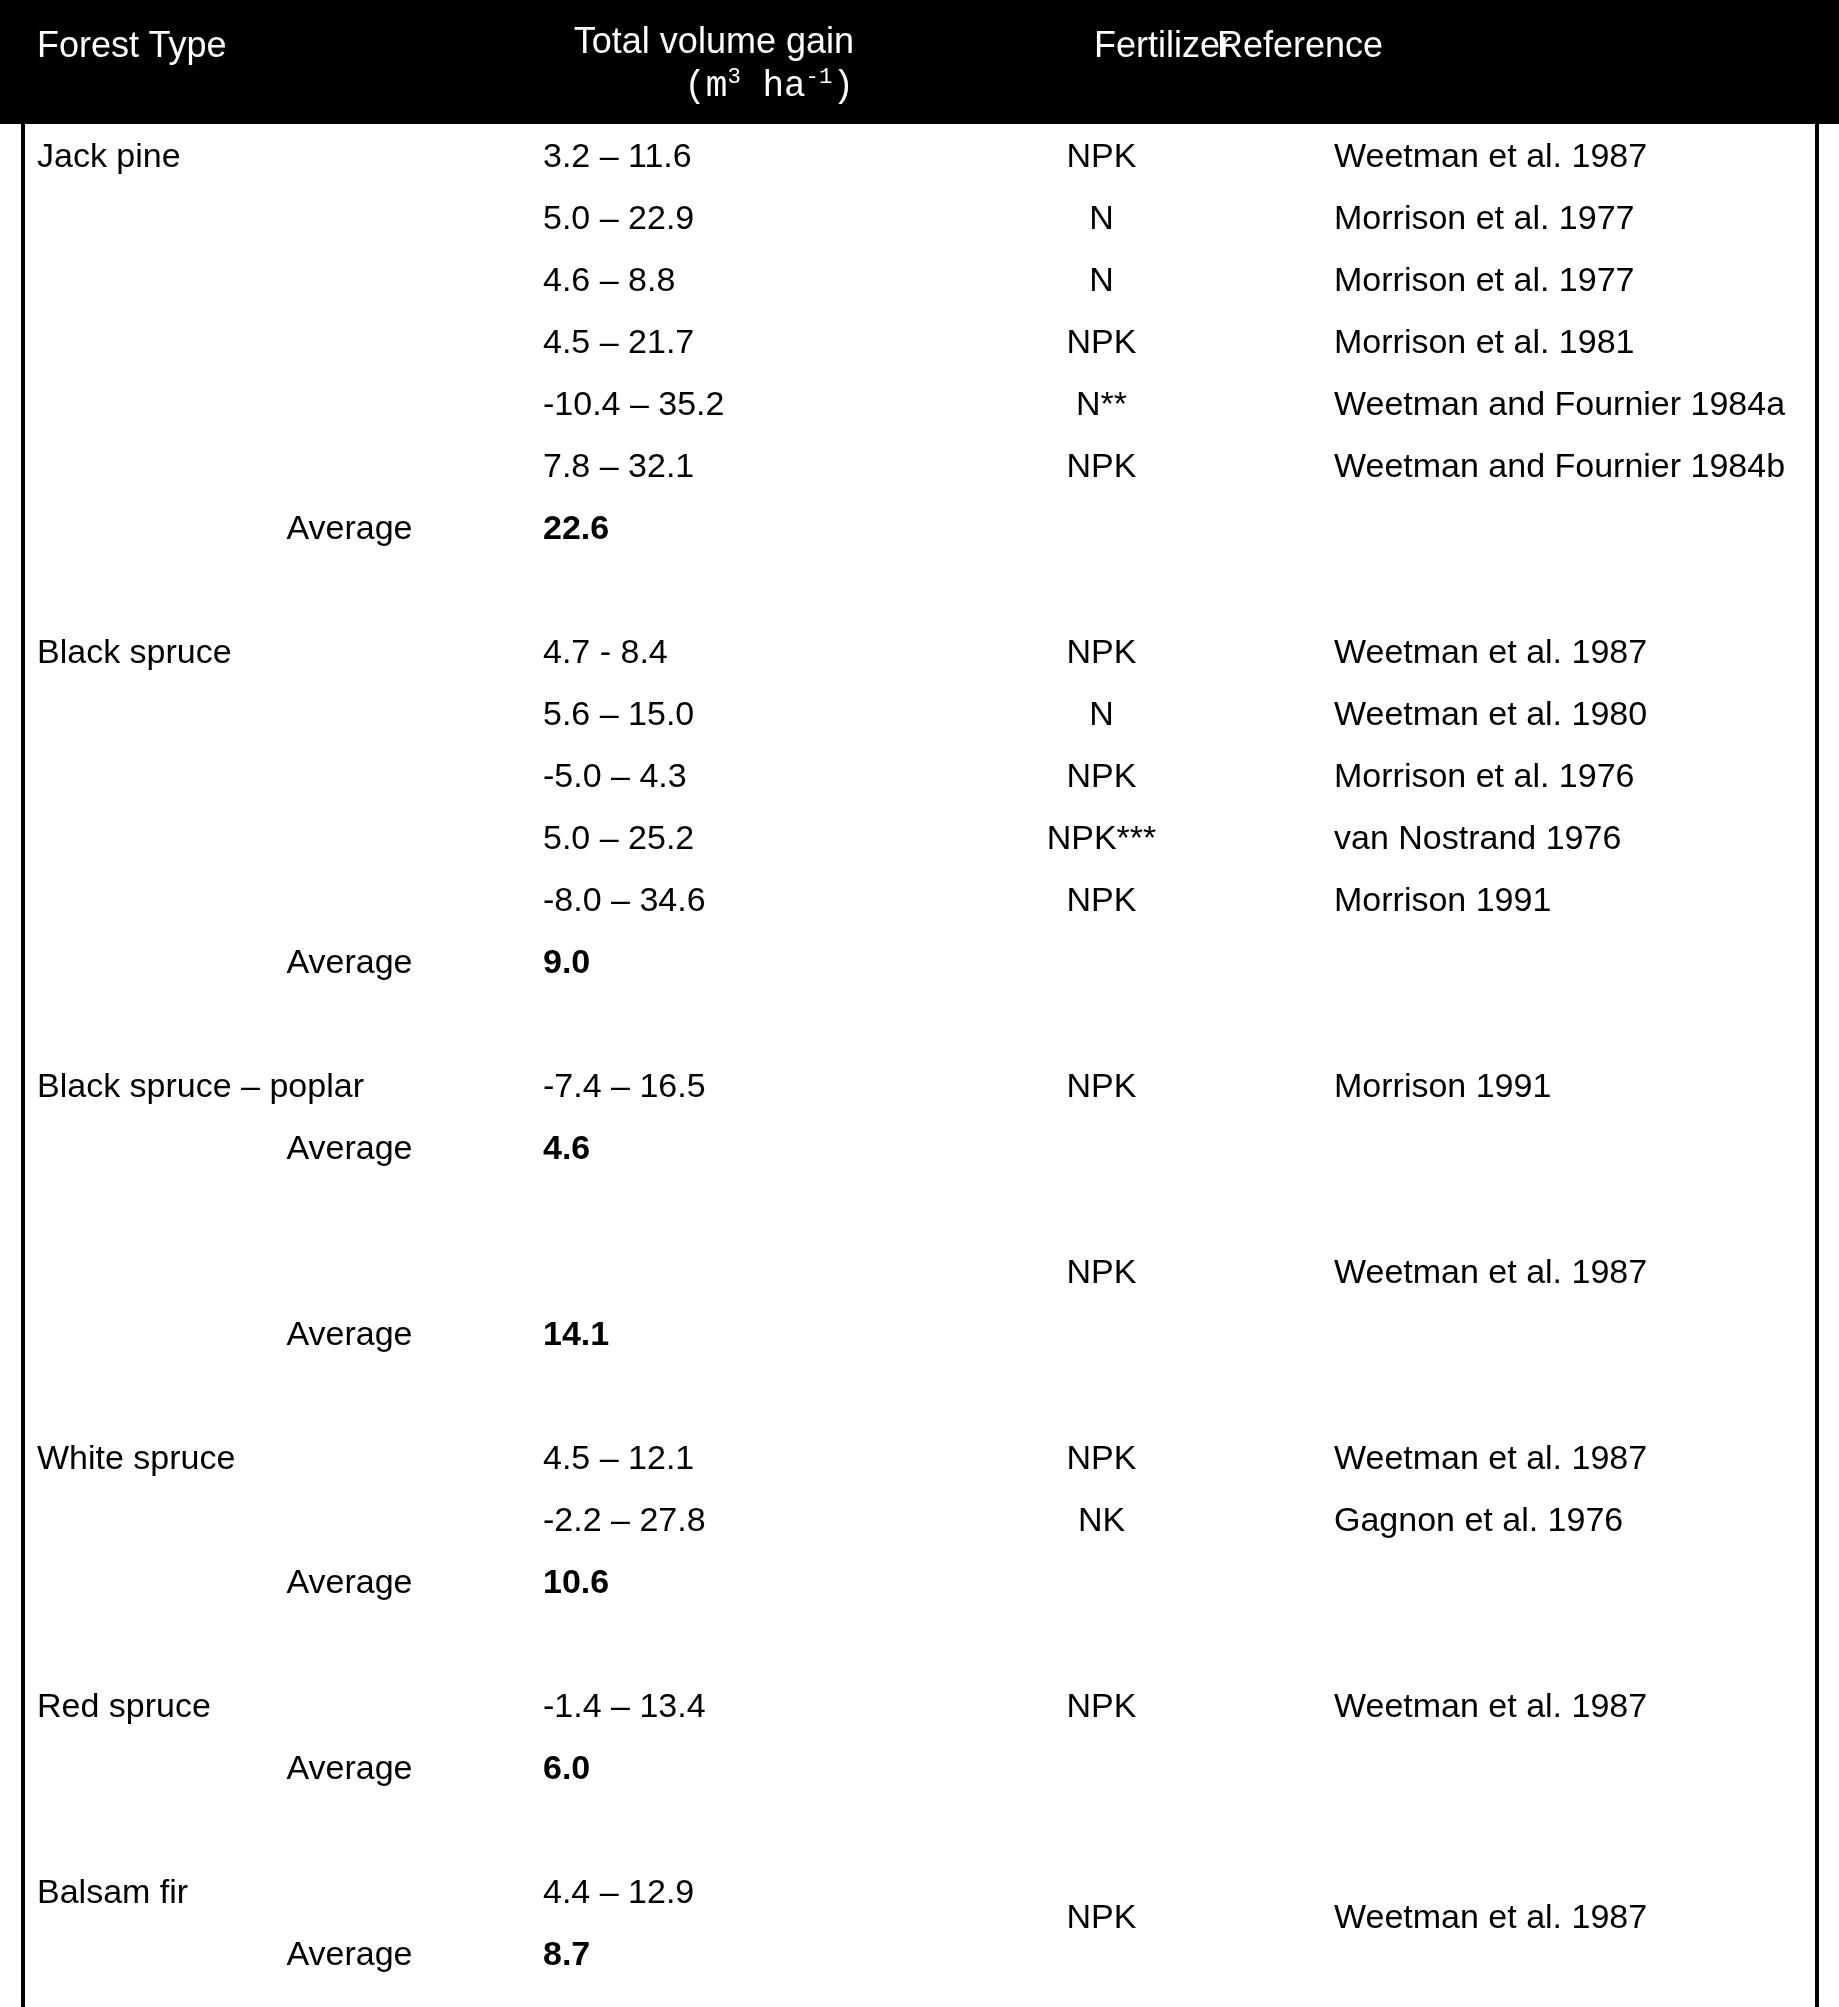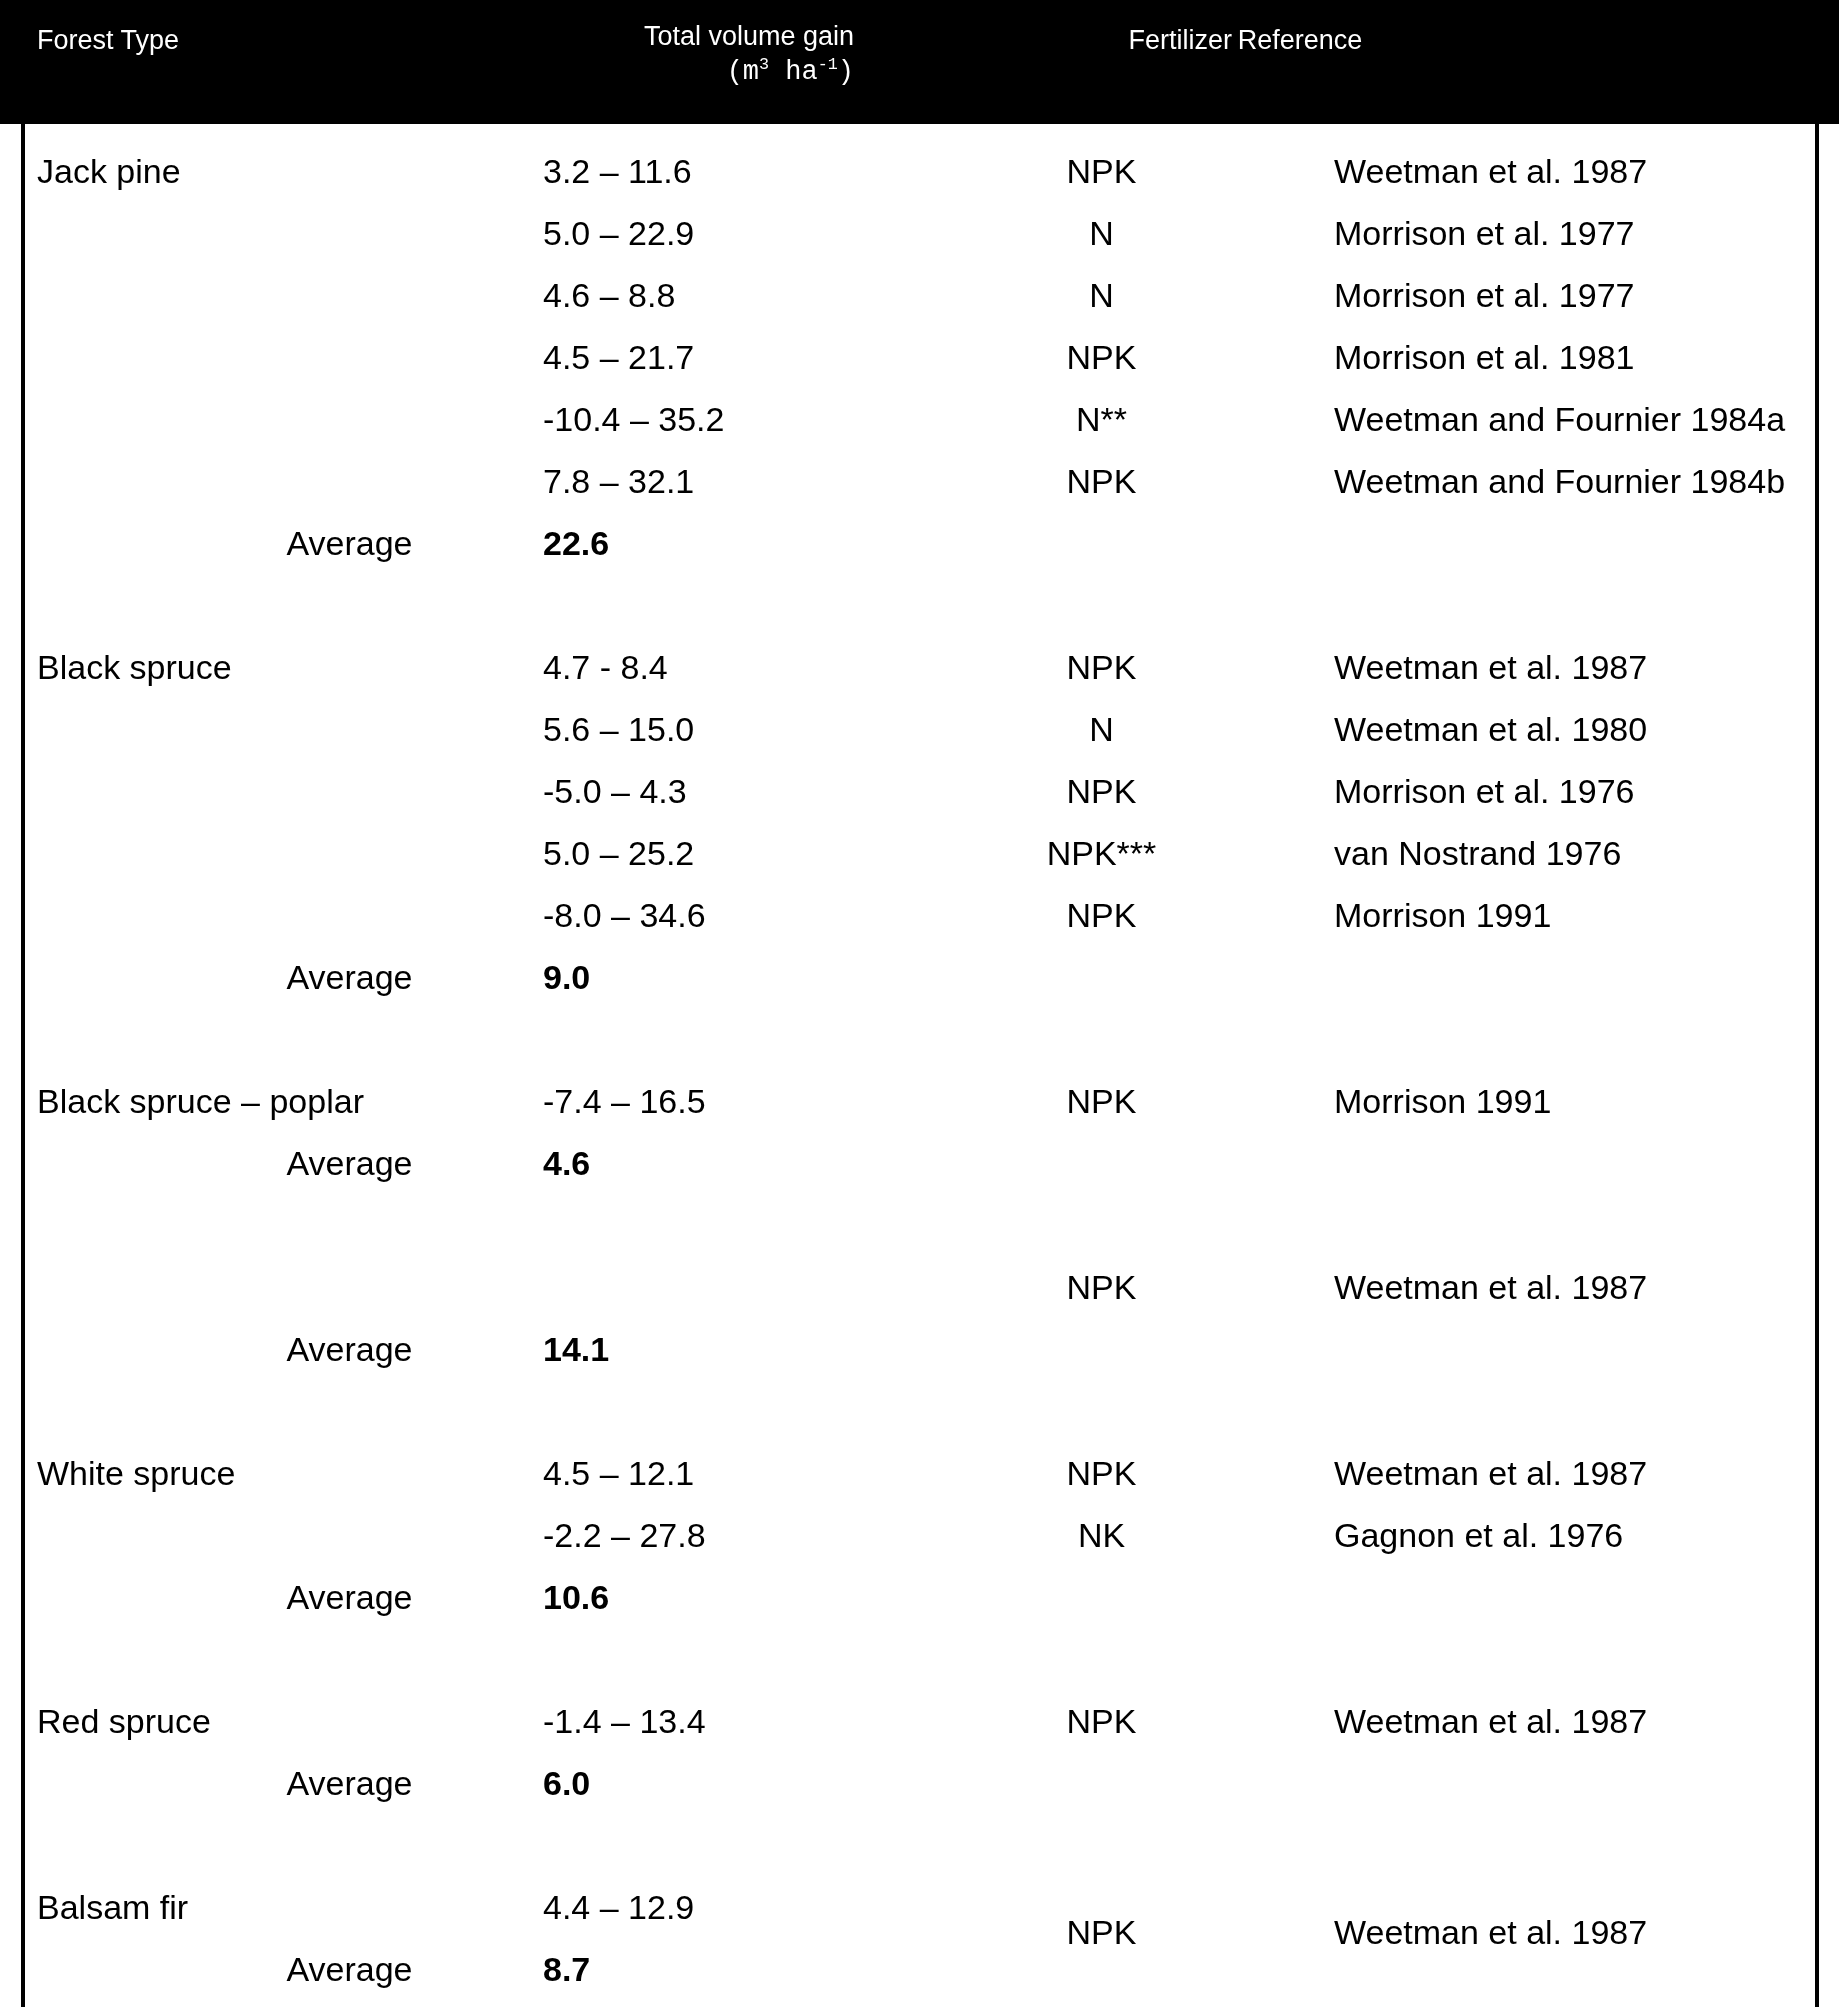--- a/index.html
+++ b/index.html
@@ -36,36 +36,36 @@
     position: absolute;
     left: 0;
     top: 0;
     width: 1840px;
     height: 124px;
     background: #000000;
   }
   .thead .hcell {
     position: absolute;
     color: #ffffff;
-    font-size: 27px;
+    font-size: 36px;
     line-height: 1.12;
     white-space: nowrap;
   }
   .h-forest    { left: 37px;  top: 25px; text-align: left; }
   .h-volume    { left: 427px; top: 21.3px; width: 427px; text-align: right; }
   .h-fert      { left: 970px; top: 25px; width: 262px; text-align: right; }
   .h-ref       { left: 1169px; top: 25px; width: 262px; text-align: center; }
   .h-units     { display: block; margin-top: 5px; font-family: Liberation Mono, monospace; }
   .h-units sup { font-size: 0.62em; vertical-align: super; line-height: 0; }
 
   
   .tbody {
     position: absolute;
     left: 0;
-    top: 140px;
+    top: 124px;
     width: 1508px;
   }
   .row {
     position: relative;
     height: 62px;
   }
   .row.gap { height: 62px; }
 
   .cell {
     position: absolute;

